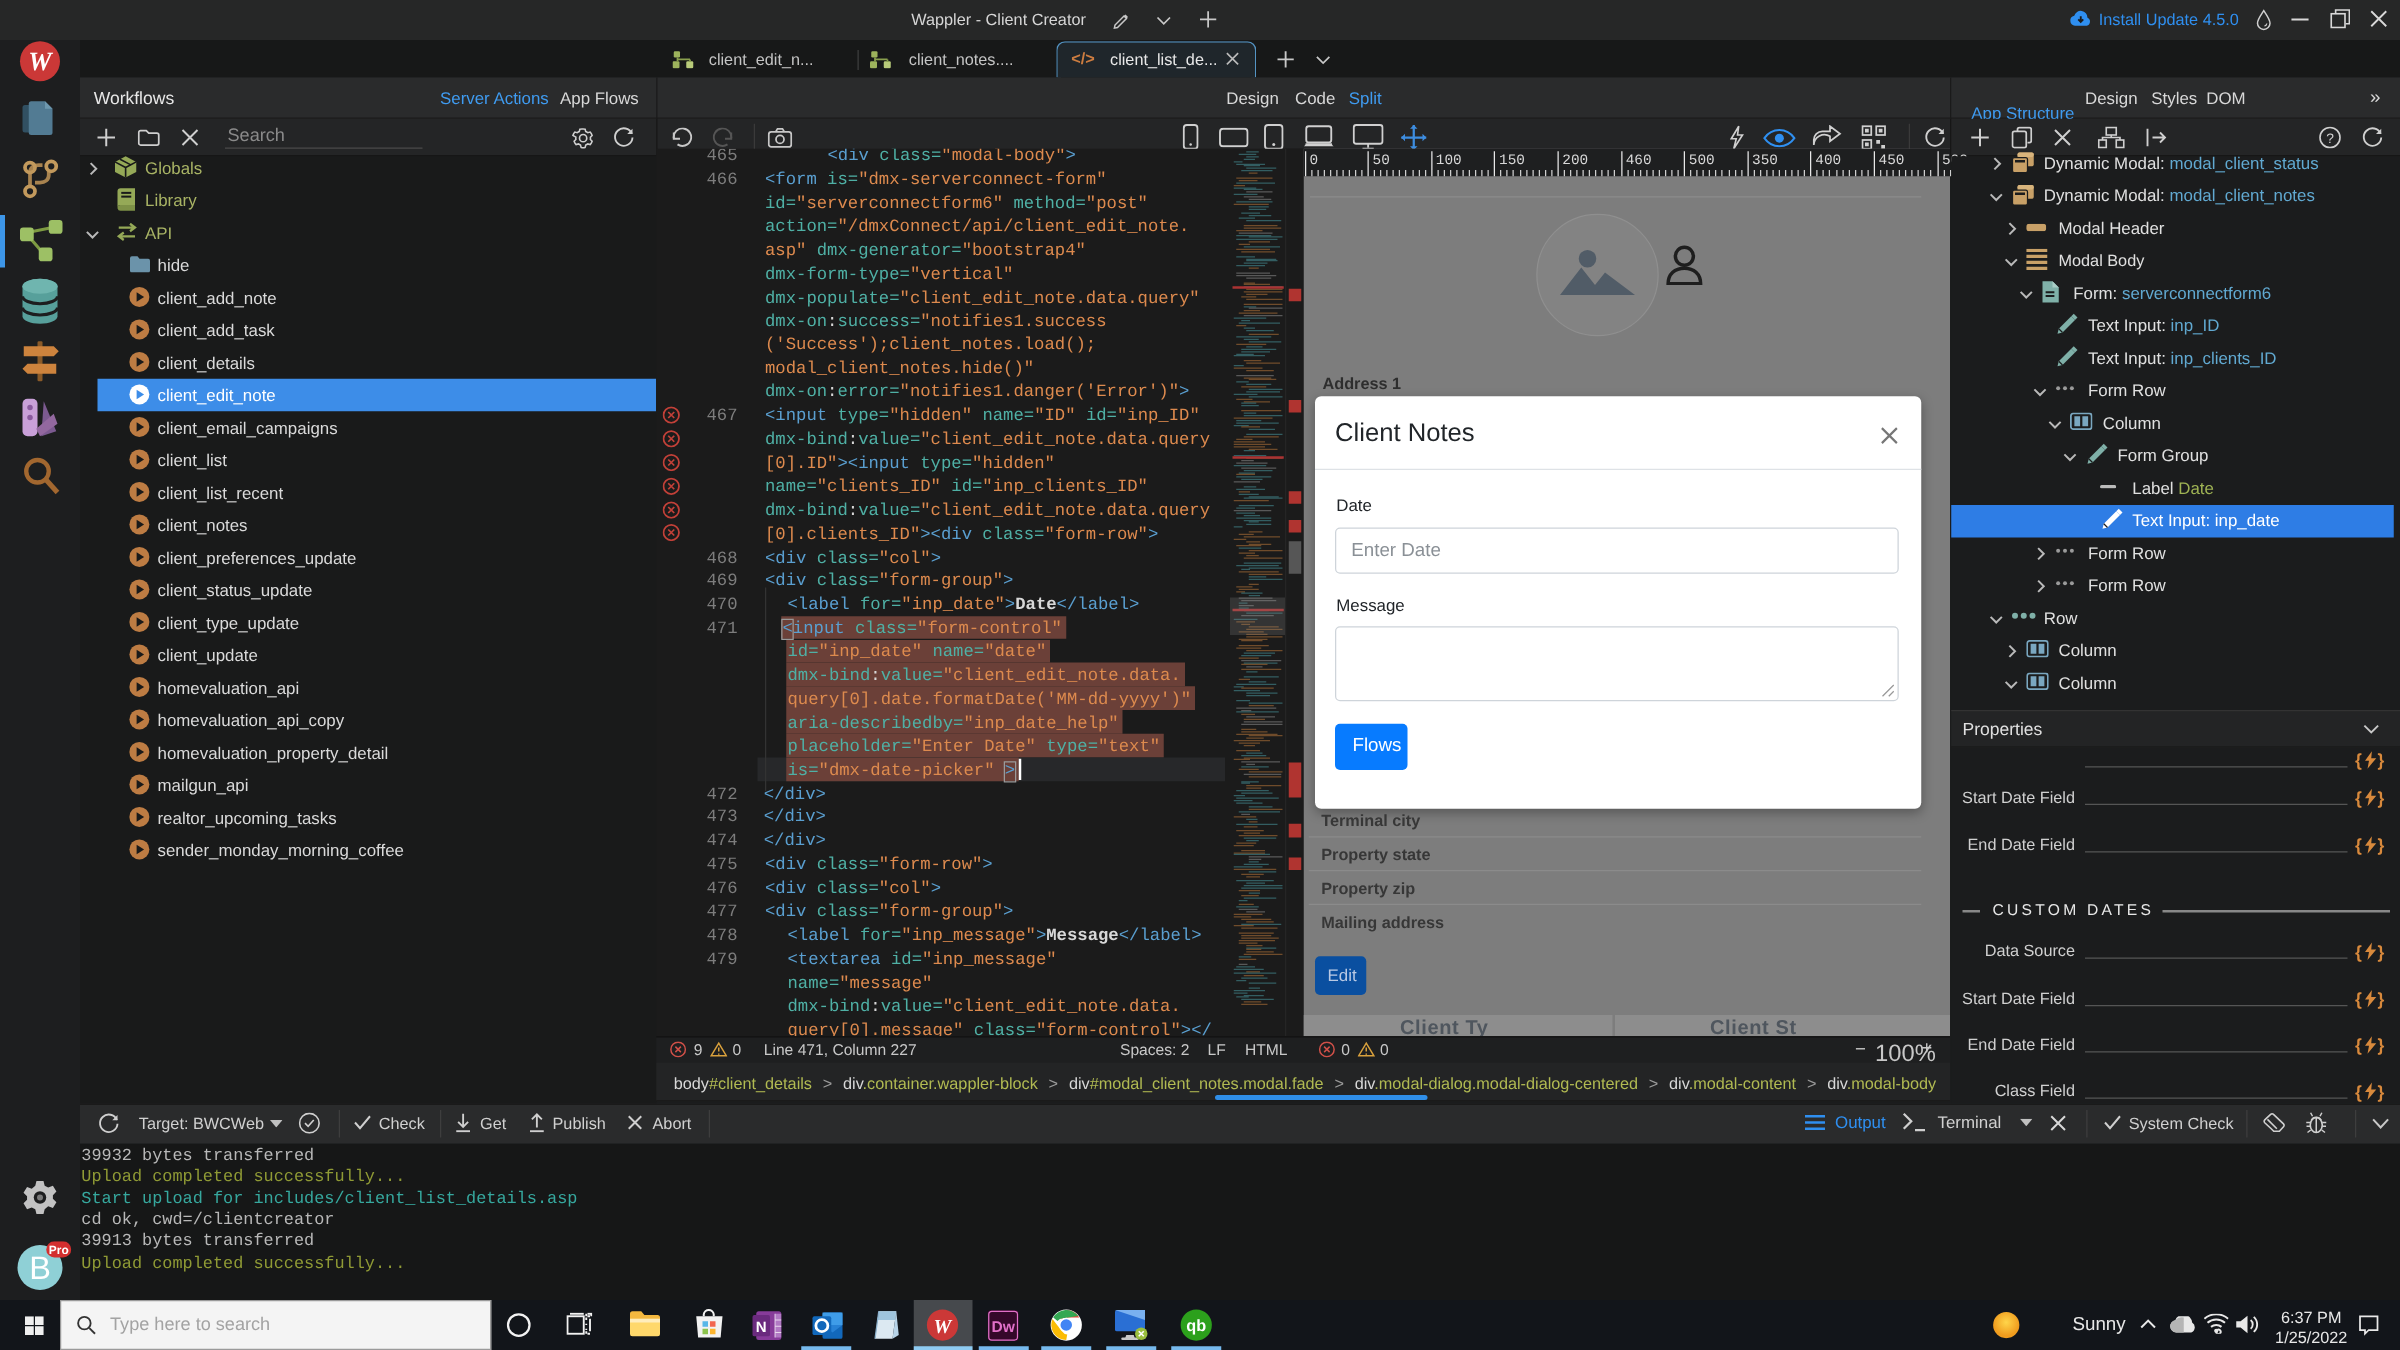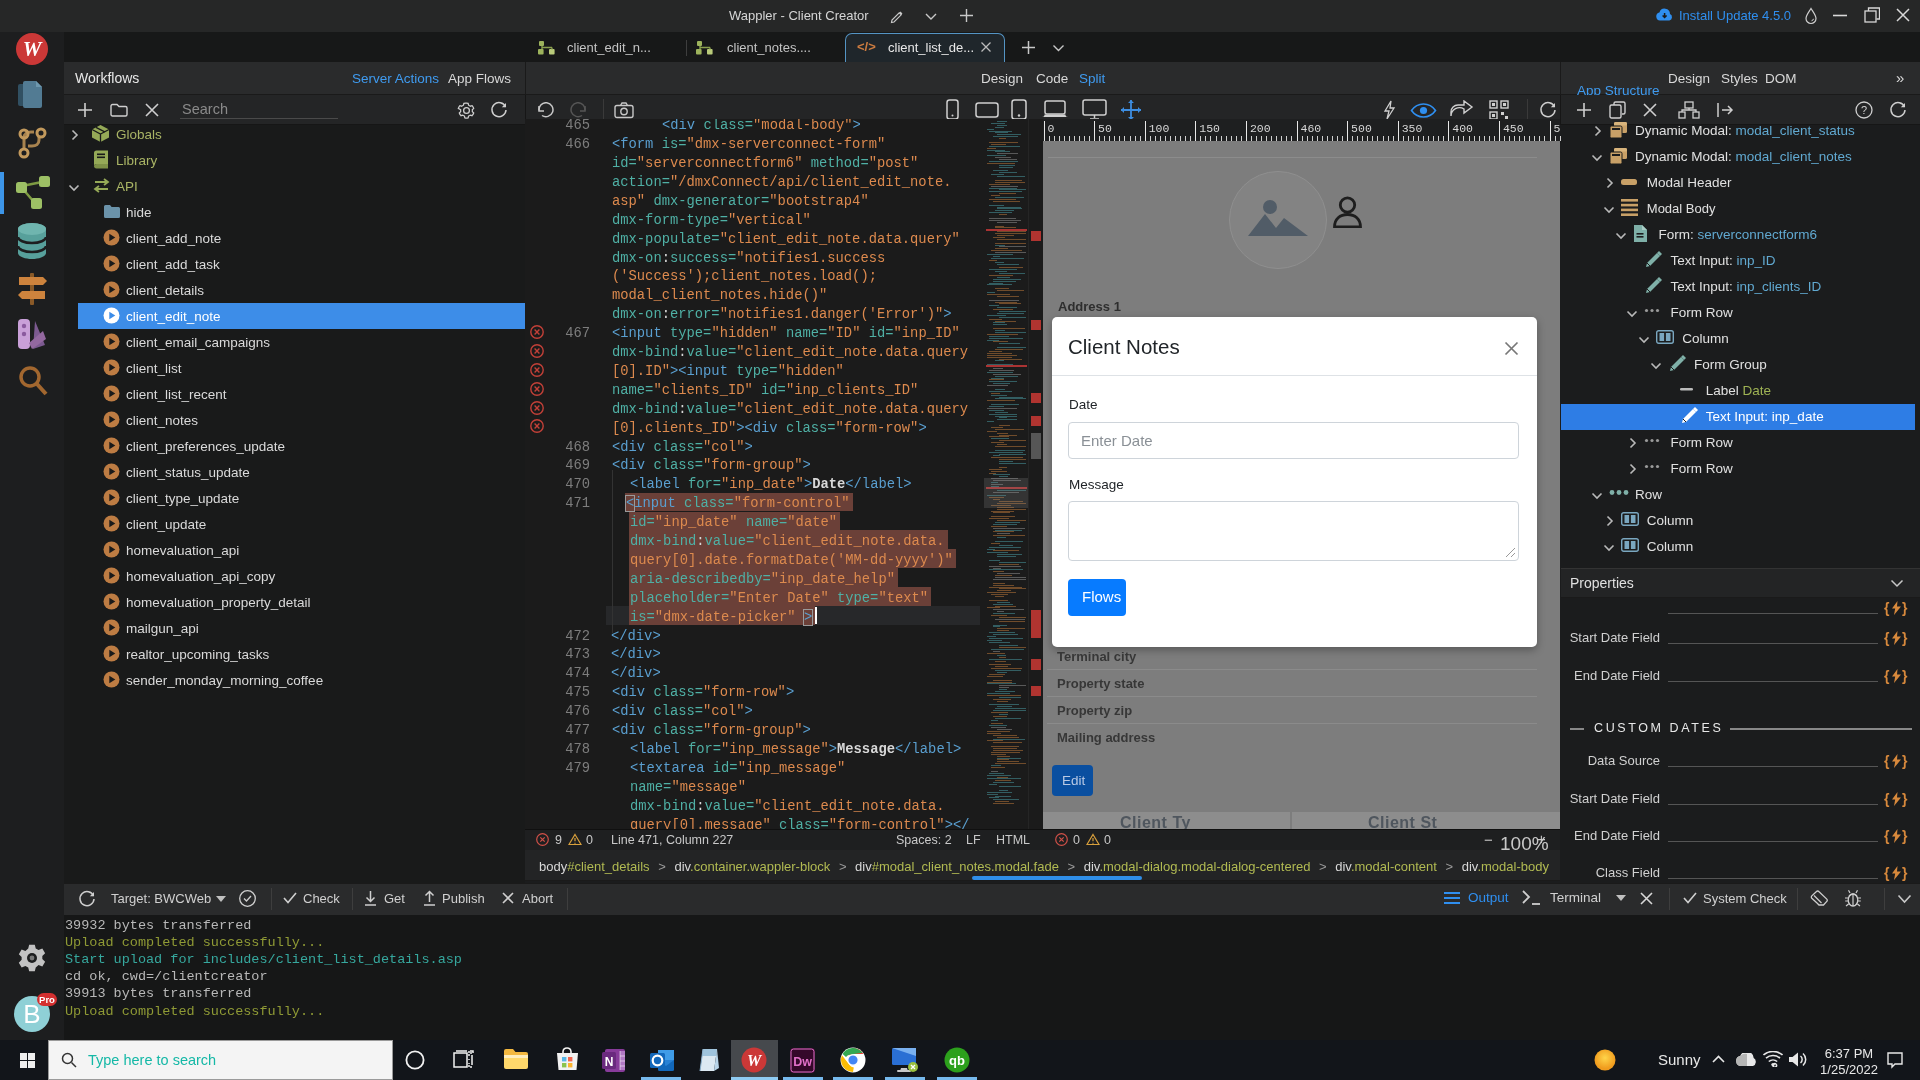--- a/index.html
+++ b/index.html
@@ -1269,21 +1269,21 @@
       <rect width="7" height="7" fill="#efefef"></rect>
       <rect x="8" width="7" height="7" fill="#efefef"></rect>
       <rect y="8" width="7" height="7" fill="#efefef"></rect>
       <rect x="8" y="8" width="7" height="7" fill="#efefef"></rect>
     </svg>
 <div style="position:absolute;left:48px;top:1040px;width:345px;height:40px;background:#f4f4f4;border:1px solid #9a9a9a;"></div>
 <svg style="position:absolute;left:61px;top:1052px;" width="16" height="16" viewBox="0 0 16 16">
       <circle cx="6.5" cy="6.5" r="5" stroke="#333" stroke-width="1.5" fill="none"></circle>
       <path d="M10.5 10.5L15 15" stroke="#333" stroke-width="1.5"></path>
     </svg>
-<div style="position:absolute;left:88px;top:1053px;font-size:14.5px;color:#14b8a6;font-weight:400;white-space:pre;line-height:1;">Type here to search</div>
+<div style="position:absolute;left:88px;top:1053px;font-size:14.5px;color:#a3a3a3;font-weight:400;white-space:pre;line-height:1;">Type here to search</div>
 <svg style="position:absolute;left:1594px;top:1049px;" width="22" height="22" viewBox="0 0 22 22">
       <defs>
         <radialGradient id="sun" cx="50%" cy="40%">
           <stop offset="0%" stop-color="#ffd54a"></stop>
           <stop offset="100%" stop-color="#f09c1e"></stop>
         </radialGradient>
       </defs>
       <circle cx="11" cy="11" r="10.5" fill="url(#sun)"></circle>
     </svg>
 <div style="position:absolute;left:1623px;top:1112px;font-size:15px;color:#e8e8e8;font-weight:400;white-space:pre;line-height:1;">37°F</div>

